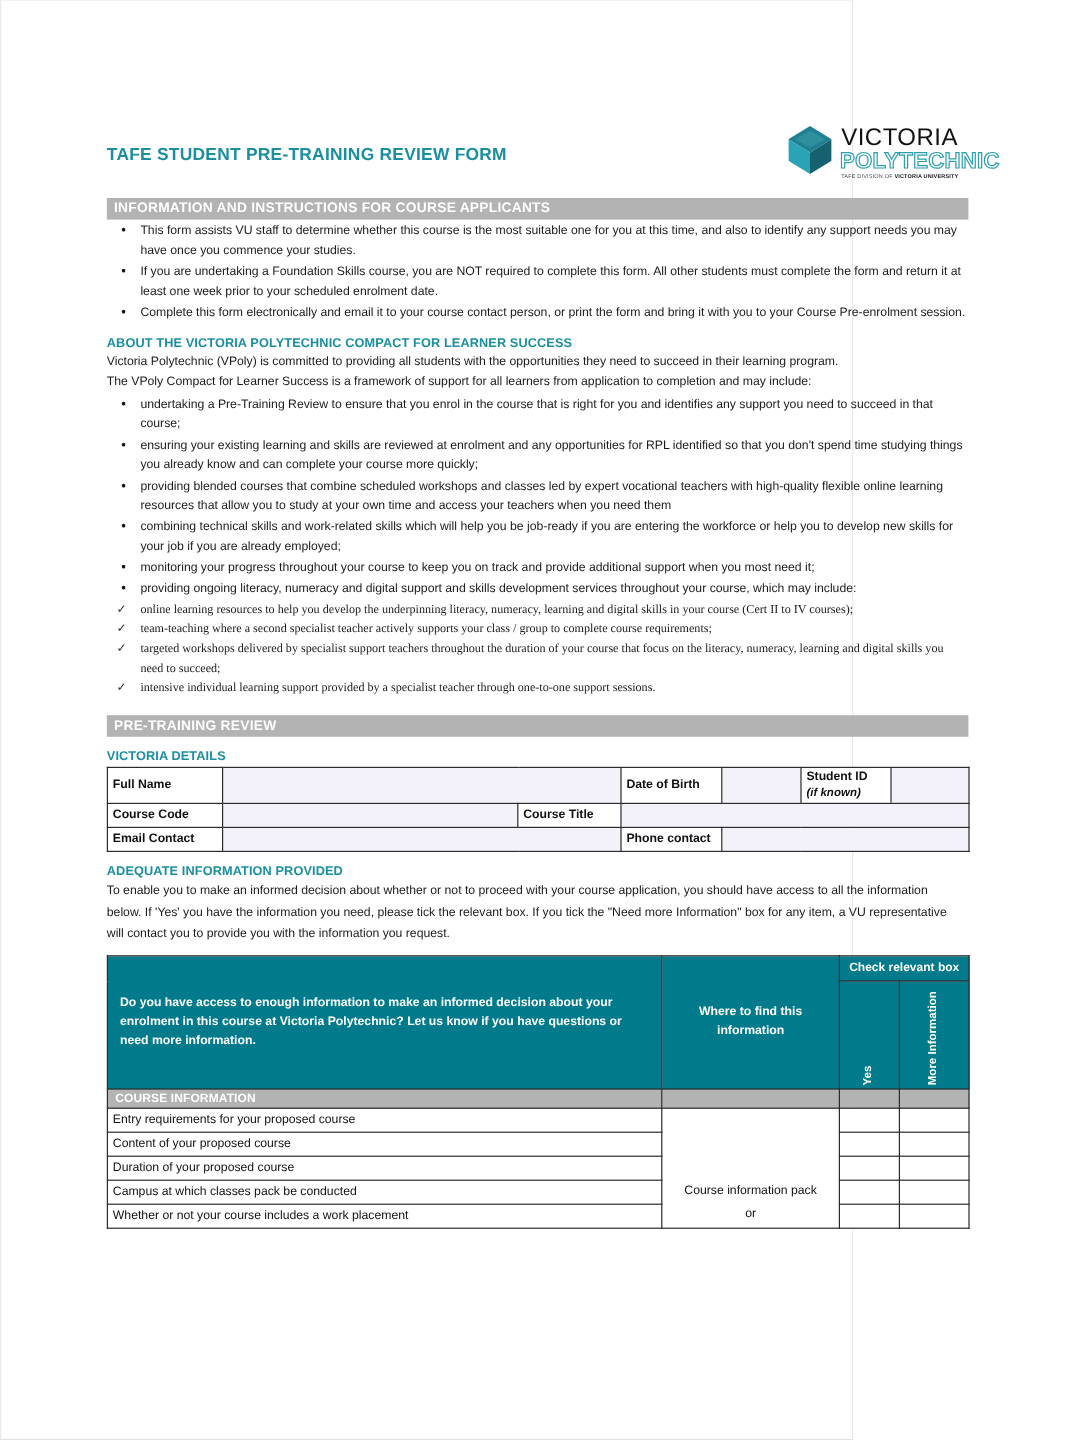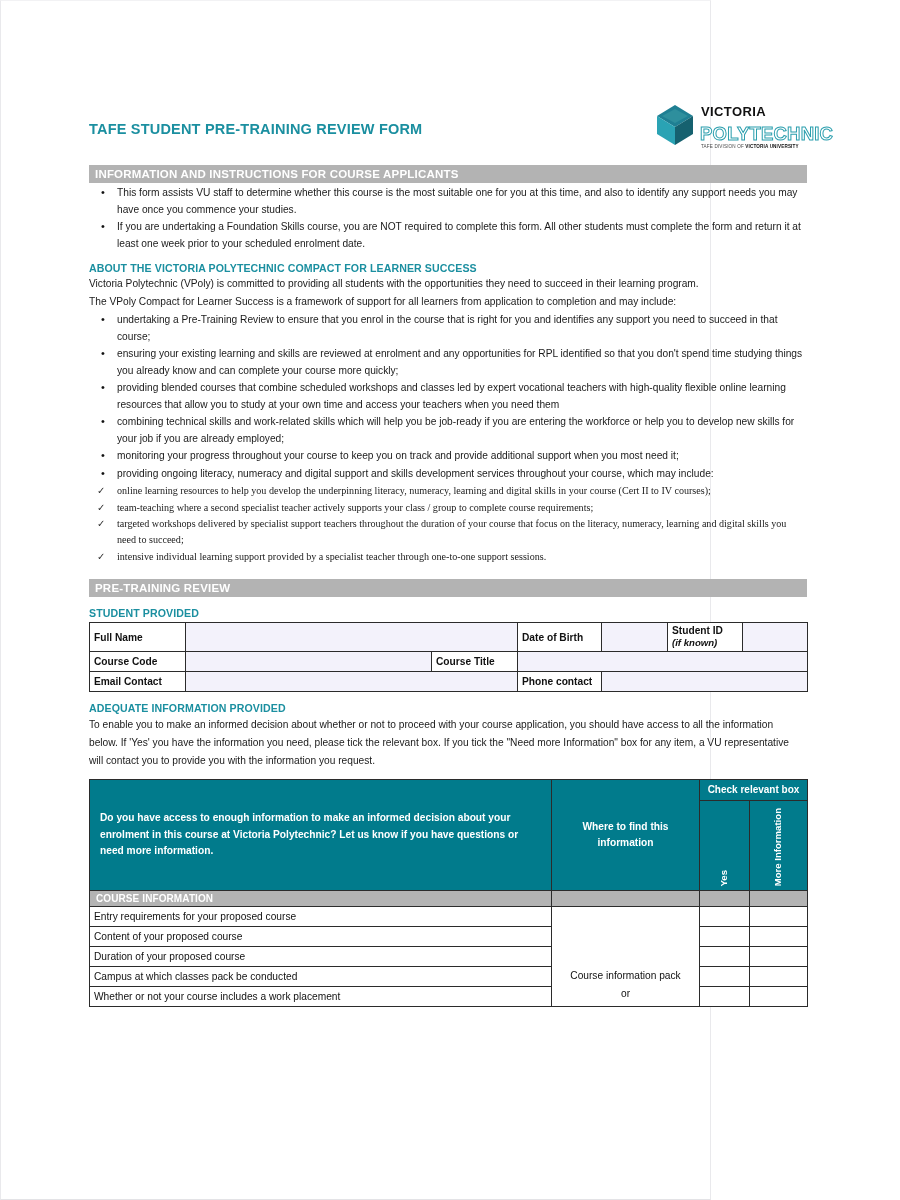--- a/index.html
+++ b/index.html
@@ -34,21 +34,21 @@
   .hdr{position:relative;height:56px;}
   .doc-title{
     position:absolute;left:0;top:22px;
     font-size:14.5px;font-weight:bold;color:#1b8fa0;
     letter-spacing:.2px;
   }
   .logo{position:absolute;right:0;top:0;height:56px;width:150px;}
   .logo .dia{position:absolute;left:0;top:6px;width:36px;height:40px;}
   .logo .vic{
     position:absolute;left:44px;top:5px;
-    font-size:13px;font-weight:bold;color:#111;letter-spacing:.4px;
+    font-size:20px;font-weight:normal;color:#111;letter-spacing:.4px;
   }
   .logo .poly{
     position:absolute;left:43px;top:24px;
     font-size:18.5px;font-weight:bold;letter-spacing:.2px;
     color:#ffffff;
     -webkit-text-stroke:1px #2c9fae;
   }
   .logo .sub{
     position:absolute;left:44px;top:45px;
     font-size:4.6px;color:#4a4a4a;letter-spacing:.15px;white-space:nowrap;
@@ -176,20 +176,21 @@
        <div class="poly">POLYTECHNIC</div>
        <div class="sub"><span>TAFE DIVISION OF </span><b>VICTORIA UNIVERSITY</b></div>
      </div>
    </div>
 
    <div class="greybar">INFORMATION AND INSTRUCTIONS FOR COURSE APPLICANTS</div>
 
    <ul class="bul">
      <li>This form assists VU staff to determine whether this course is the most suitable one for you at this time, and also to identify any support needs you may have once you commence your studies.</li>
      <li>If you are undertaking a Foundation Skills course, you are NOT required to complete this form.  All other students must complete the form and return it at least one week prior to your scheduled enrolment date.</li>
+     <li>Complete this form electronically and email it to your course contact person, or print the form and bring it with you to your Course Pre-enrolment session.</li>
    </ul>
 
    <div class="tealhead">ABOUT THE VICTORIA POLYTECHNIC COMPACT FOR LEARNER SUCCESS</div>
    <div class="para">Victoria Polytechnic (VPoly) is committed to providing all students with the opportunities they need to succeed in their learning program.</div>
    <div class="para">The VPoly Compact for Learner Success is a framework of support for all learners from application to completion and may include:</div>
 
    <ul class="bul">
      <li>undertaking a Pre-Training Review to ensure that you enrol in the course that is right for you and identifies any support you need to succeed in that course;</li>
      <li>ensuring your existing learning and skills are reviewed at enrolment and any opportunities for RPL identified so that you don't spend time studying things you already know and can complete your course more quickly;</li>
      <li>providing blended courses that combine scheduled workshops and classes led by expert vocational teachers with high-quality flexible online learning resources that allow you to study at your own time and access your teachers when you need them</li>
@@ -202,21 +203,21 @@
      <ul class="tick">
        <li>online learning resources to help you develop the underpinning literacy, numeracy, learning and digital skills in your course (Cert II to IV courses);</li>
        <li>team-teaching where a second specialist teacher actively supports your class / group to complete course requirements;</li>
        <li>targeted workshops delivered by specialist support teachers throughout the duration of your course that focus on the literacy, numeracy, learning and digital skills you need to succeed;</li>
        <li>intensive individual learning support provided by a specialist teacher through one-to-one support sessions.</li>
      </ul>
    </div>
 
    <div class="greybar" style="margin-top:14px;">PRE-TRAINING REVIEW</div>
 
-   <div class="tealhead">STUDENT PROVIDED</div>
+   <div class="tealhead">VICTORIA DETAILS</div>
 
    <table class="sd">
      <colgroup>
        <col style="width:96px">
             <col style="width:246px">
             <col style="width:86px">
        <col style="width:84px">
             <col style="width:66px">
             <col style="width:140px">
      </colgroup>

